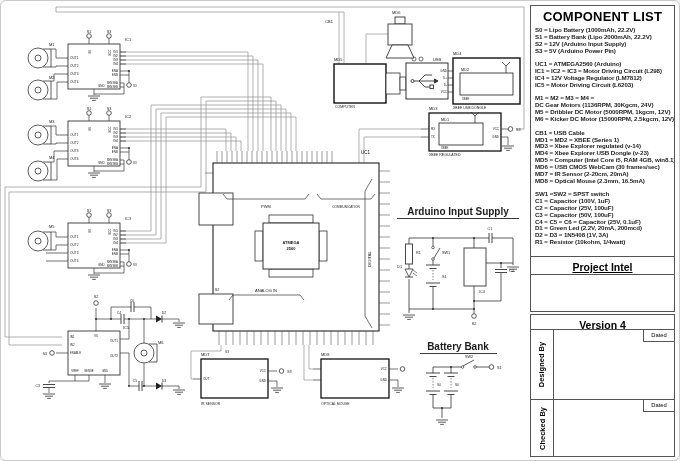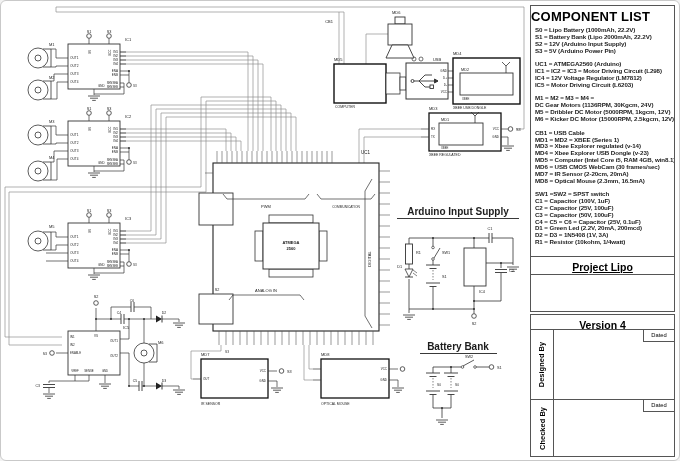--- a/index.html
+++ b/index.html
@@ -4,21 +4,21 @@
 <style>
   html,body{margin:0;padding:0;background:#f2f2f2;width:680px;height:461px;overflow:hidden;
     font-family:"Liberation Sans",sans-serif;}
   .page{position:absolute;left:0;top:0;width:678px;height:459px;background:#fff;
     border:1px solid #c9c9c9;border-radius:6px;overflow:hidden;}
   .schematic{position:absolute;left:0;top:0;width:612px;height:461px;}
   
   .panel{position:absolute;left:529px;top:0;width:147px;height:461px;}
   .pbox{position:absolute;left:0;width:145px;border:1px solid #555;background:#fff;box-sizing:border-box;}
   .cl{top:4px;height:252px;overflow:hidden;}
-  .cl-title{text-align:left;font-weight:bold;font-size:13px;margin:3px 0 3px;letter-spacing:.2px;color:#000;}
+  .cl-title{text-align:center;font-weight:bold;font-size:13px;margin:3px 0 3px;letter-spacing:.2px;color:#000;}
   .cl-lines{padding:0 4px;}
   .cl-line{font-size:6.2px;line-height:6.85px;font-weight:bold;color:#1c1c1c;white-space:nowrap;min-height:6.85px;letter-spacing:-0.1px;}
   .pn{top:255px;height:19px;text-align:center;}
   .pn span{font-size:10.5px;font-weight:bold;text-decoration:underline;line-height:18px;color:#000;}
   .emptybox{top:273px;height:38px;}
   .ver{top:313px;height:34px;text-align:center;}
   .ver span{font-size:10.5px;font-weight:bold;line-height:18px;color:#000;}
   .sig{top:328px;height:71px;}
   .sig.chk{top:398px;height:58px;}
   .sig-label{position:absolute;left:0;top:0;bottom:0;width:22px;border-right:1px solid #555;
@@ -429,21 +429,21 @@
           <div class="cl-line">C1 = Capacitor (100V, 1uF)</div>
           <div class="cl-line">C2 = Capacitor (25V, 100uF)</div>
           <div class="cl-line">C3 = Capacitor (50V, 100uF)</div>
           <div class="cl-line">C4 = C5 = C6 = Capacitor (25V, 0.1uF)</div>
           <div class="cl-line">D1 = Green Led (2.2V, 20mA, 200mcd)</div>
           <div class="cl-line">D2 = D3 = 1N5408 (1V, 3A)</div>
           <div class="cl-line">R1 = Resistor (10kohm, 1/4watt)</div>
         </div>
     </div>
     <div class="pbox pn">
-      <span>Project Lipo</span>
+      <span>Project Intel</span>
     </div>
     <div class="pbox emptybox"></div>
     <div class="pbox ver">
       <span>Version 4</span>
     </div>
     <div class="pbox sig des">
       <div class="sig-label">
         <span>Designed By</span>
       </div>
       <div class="dated">

